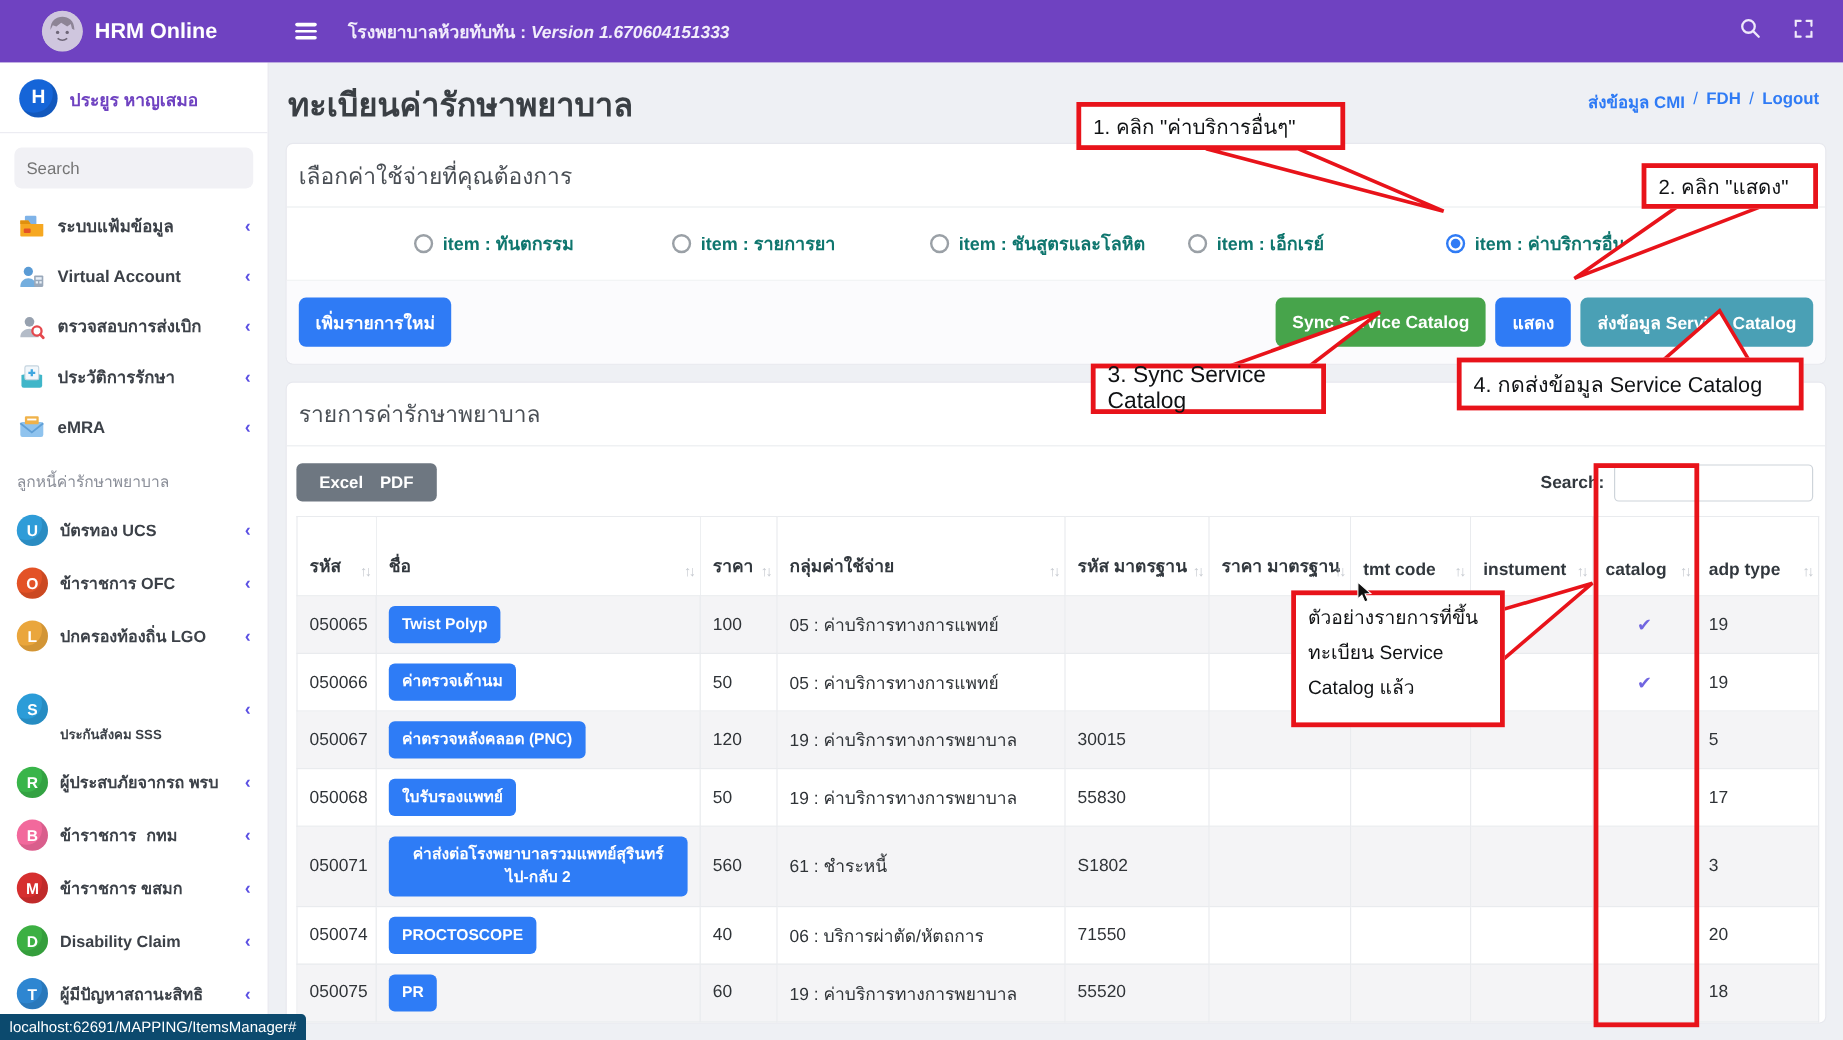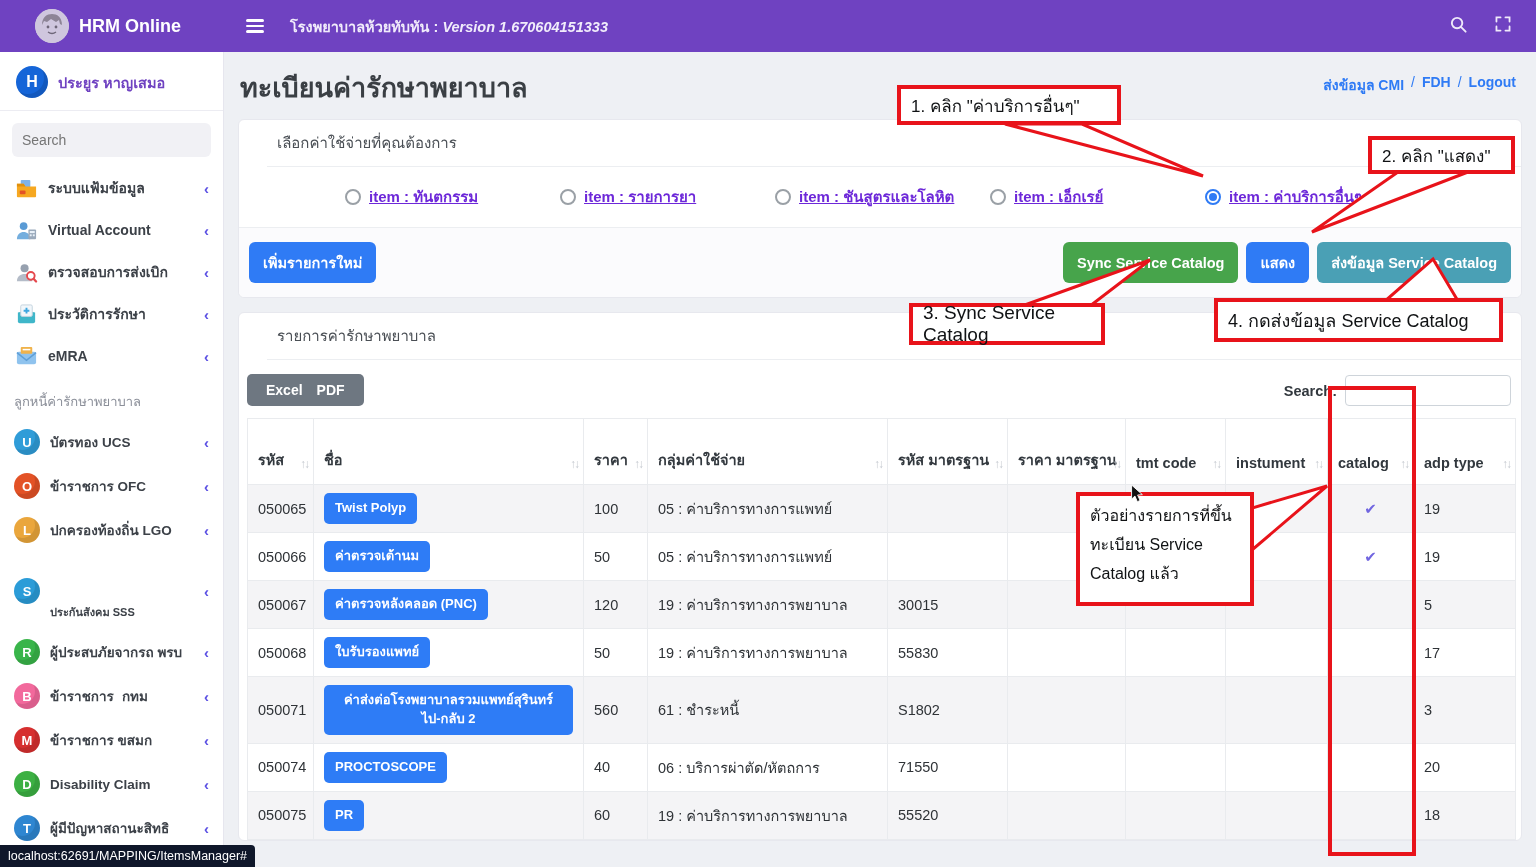--- a/index.html
+++ b/index.html
@@ -34,41 +34,41 @@
   .menu { padding:4px 0; }
   .menu-item { display:flex; align-items:center; gap:10px; padding:9px 14px; cursor:pointer; }
   .menu-icon { width:24px; height:24px; flex:none; display:flex; align-items:center; justify-content:center; }
   .menu-label { flex:1; font-size:14px; color:#3c4148; font-weight:600; }
   .chev { color:#5b50e3; font-weight:700; font-size:15px; }
   .section-label { padding:10px 14px 4px 14px; font-size:13px; color:#8b8f99; }
   .letter-badge { width:26px; height:26px; border-radius:50%; color:#fff; font-weight:700; font-size:13px;
     display:flex; align-items:center; justify-content:center; flex:none;
     box-shadow:inset -5px -5px 0 rgba(0,0,0,.10); }
 
-  .statusbar { position:absolute; left:0; bottom:0; background:#0f172a; color:#fff; font-size:12.5px;
+  .statusbar { position:absolute; left:0; bottom:0; background:#0c4a6e; color:#fff; font-size:12.5px;
     padding:4px 8px; border-top-right-radius:4px; z-index:60; }
 
   
   .main { position:absolute; top:52px; left:224px; width:1312px; height:815px; overflow:hidden; }
   .page-head { display:flex; align-items:flex-start; justify-content:space-between; padding:14px 16px 10px 16px; }
   .page-title { font-size:27px; font-weight:700; color:#3a3f44; }
   .head-links { display:flex; gap:7px; font-size:14px; padding-top:8px; padding-right:4px; }
   .head-links a { color:#2f7bf5; text-decoration:none; font-weight:600; cursor:pointer; }
   .head-links .sep { color:#2f7bf5; }
 
   .card { background:#fff; border:1px solid #e7e8ee; border-radius:6px; margin:0 14px; }
   .card + .card { margin-top:14px; }
-  .card-title { padding:11px 10px; font-size:15px; color:#4a4f55; border-bottom:1px solid #eceef1;margin-left:28px; }
+  .card-title { padding:11px 10px; font-size:19px; color:#4a4f55; border-bottom:1px solid #eceef1; }
 
   .radio-row { display:flex; align-items:center; padding:18px 0 18px 106px; }
   .radio-opt { width:215px; display:flex; align-items:center; gap:8px; cursor:pointer; flex:none; }
   .radio-circle { width:16px; height:16px; border-radius:50%; border:2px solid #9aa0a6; background:#fff; flex:none; position:relative; }
   .radio-opt.selected .radio-circle { border-color:#2f7bf5; }
   .radio-opt.selected .radio-circle::after { content:""; position:absolute; inset:2px; border-radius:50%; background:#2f7bf5; }
-  .radio-label { font-size:15px; font-weight:700; color:#6d28d9;text-decoration:underline; }
+  .radio-label { font-size:15px; font-weight:700; color:#0f766e; }
 
   .card-foot { display:flex; align-items:center; justify-content:space-between; background:#fbfbfd;
     border-top:1px solid #eceef1; padding:14px 10px; border-radius:0 0 6px 6px; }
   .btn { border:0; border-radius:6px; color:#fff; font-size:14.5px; font-weight:600; padding:9px 14px;
     cursor:pointer; font-family:inherit; }
   .btn-blue { background:#2f7bf5; }
   .btn-green { background:#47a44b; }
   .btn-teal { background:#4aa0b5; }
   .foot-right { display:flex; gap:8px; }
 

